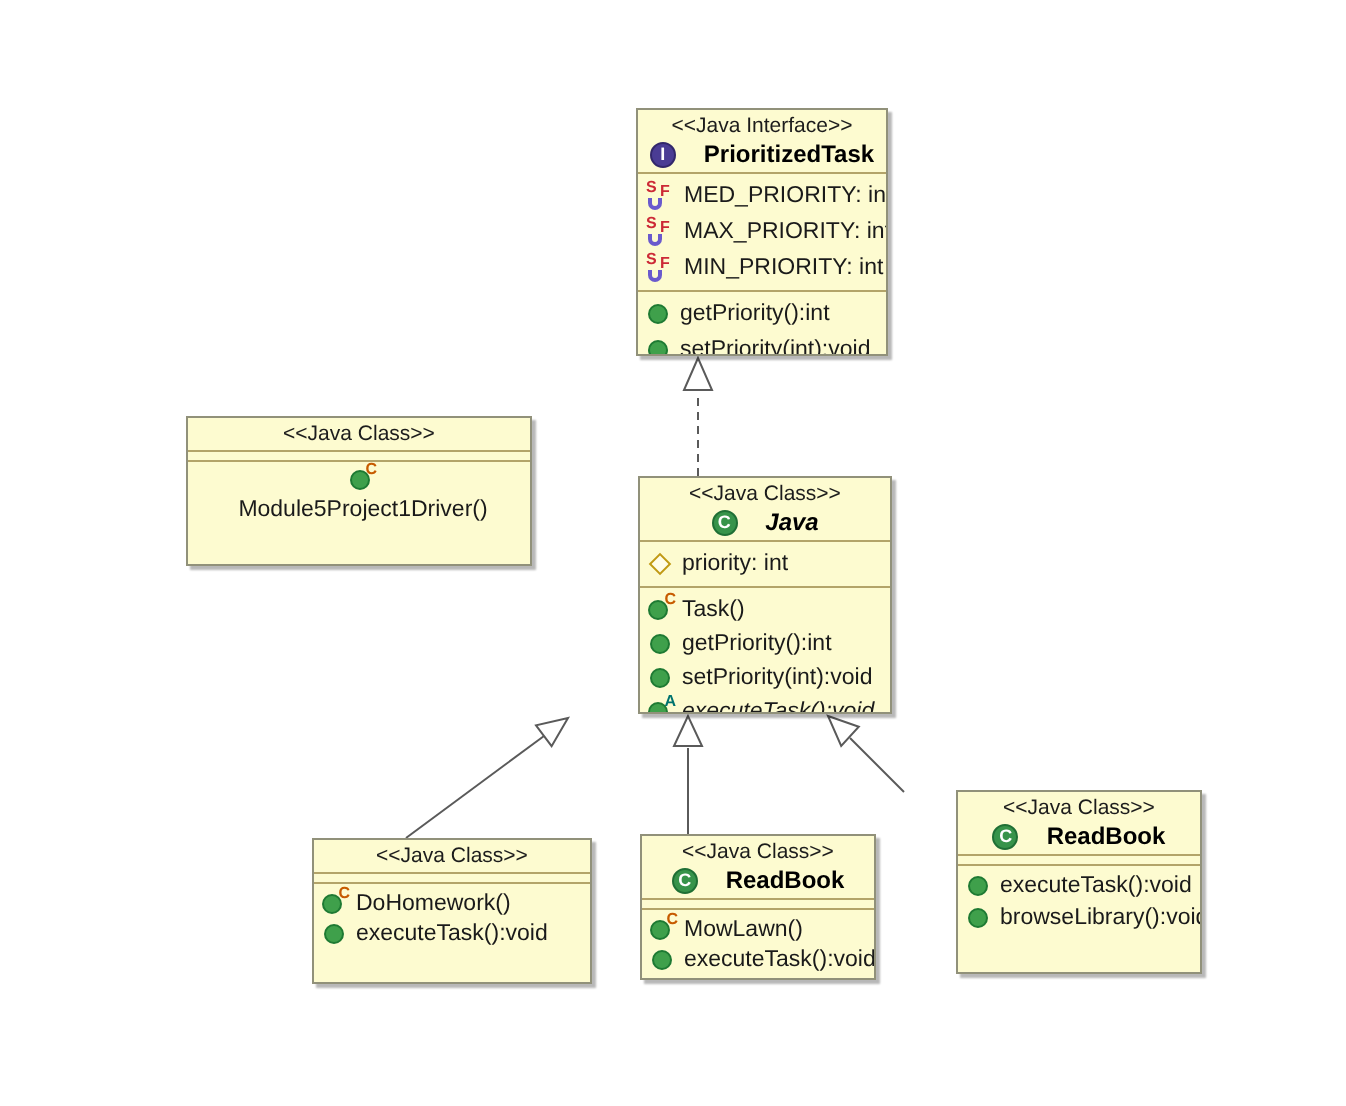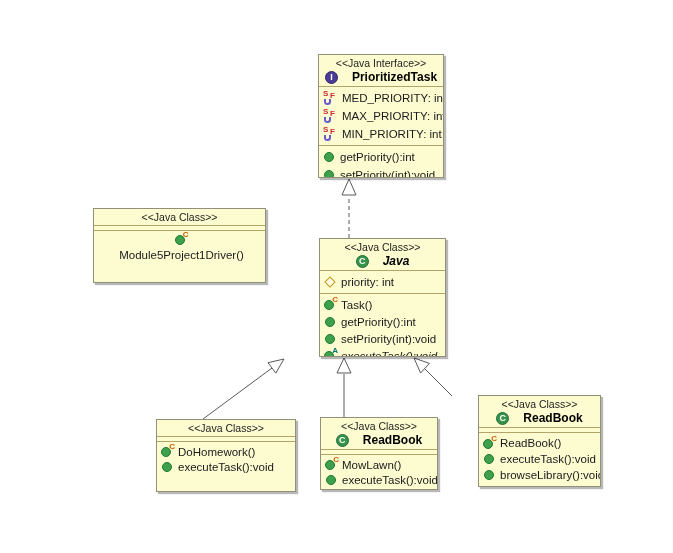--- a/index.html
+++ b/index.html
@@ -263,27 +263,20 @@
     <div class="hdr">
       <div class="stereo">&lt;&lt;Java Class&gt;&gt;</div>
       <div class="nameline">
         <span class="cn-ic green"></span>
         <span class="nm">ReadBook</span>
       </div>
     </div>
     <div class="compartment empty"></div>
     <div class="compartment methods">
       <div class="mrow">
-        <span class="mi">
-            <span class="dot"></span>
-            <span class="sup c"></span>
-          </span>
-        <span>ReadBook()</span>
-      </div>
-      <div class="mrow">
         <span class="dot-only"></span>
         <span>executeTask():void</span>
       </div>
       <div class="mrow">
         <span class="dot-only"></span>
         <span>browseLibrary():void</span>
       </div>
     </div>
   </div>
 

